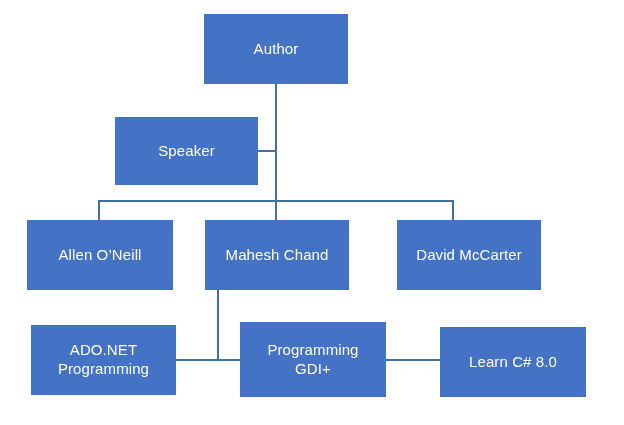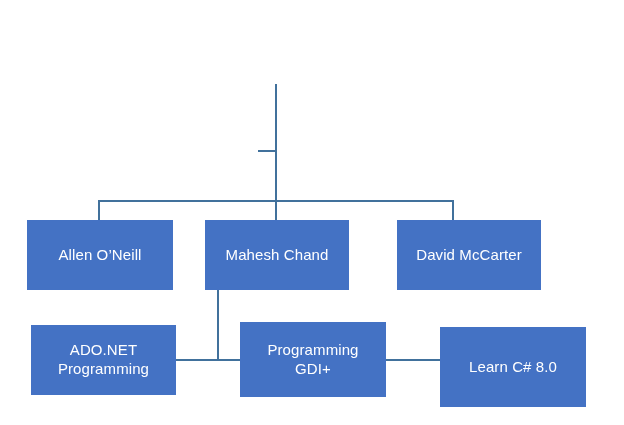--- a/index.html
+++ b/index.html
@@ -58,29 +58,31 @@
   <div class="connector v" style="left:275px; top:200px; height:20px;"></div>
 
   <div class="connector v" style="left:452px; top:200px; height:20px;"></div>
 
   <div class="connector v" style="left:217px; top:290px; height:70px;"></div>
 
   <div class="connector h" style="left:176px; top:359px; width:64px;"></div>
 
   <div class="connector h" style="left:386px; top:359px; width:54px;"></div>
 
+  <div class="node" style="left:204px; top:14px; width:144px; height:70px;">Author</div>
 
+  <div class="node" style="left:115px; top:117px; width:143px; height:68px;">Speaker</div>
 
   <div class="node" style="left:205px; top:220px; width:144px; height:70px;">Mahesh Chand</div>
 
   <div class="node" style="left:27px; top:220px; width:146px; height:70px;">Allen O’Neill</div>
 
   <div class="node" style="left:397px; top:220px; width:144px; height:70px;">David McCarter</div>
 
   <div class="node" style="left:31px; top:325px; width:145px; height:70px;">ADO.NET
 Programming</div>
 
   <div class="node" style="left:240px; top:322px; width:146px; height:75px;">Programming
 GDI+</div>
 
-  <div class="node" style="left:440px; top:327px; width:146px; height:80px;">Learn C# 8.0</div>
+  <div class="node" style="left:440px; top:327px; width:146px; height:70px;">Learn C# 8.0</div>
 
 </div>
 
 </body></html>

